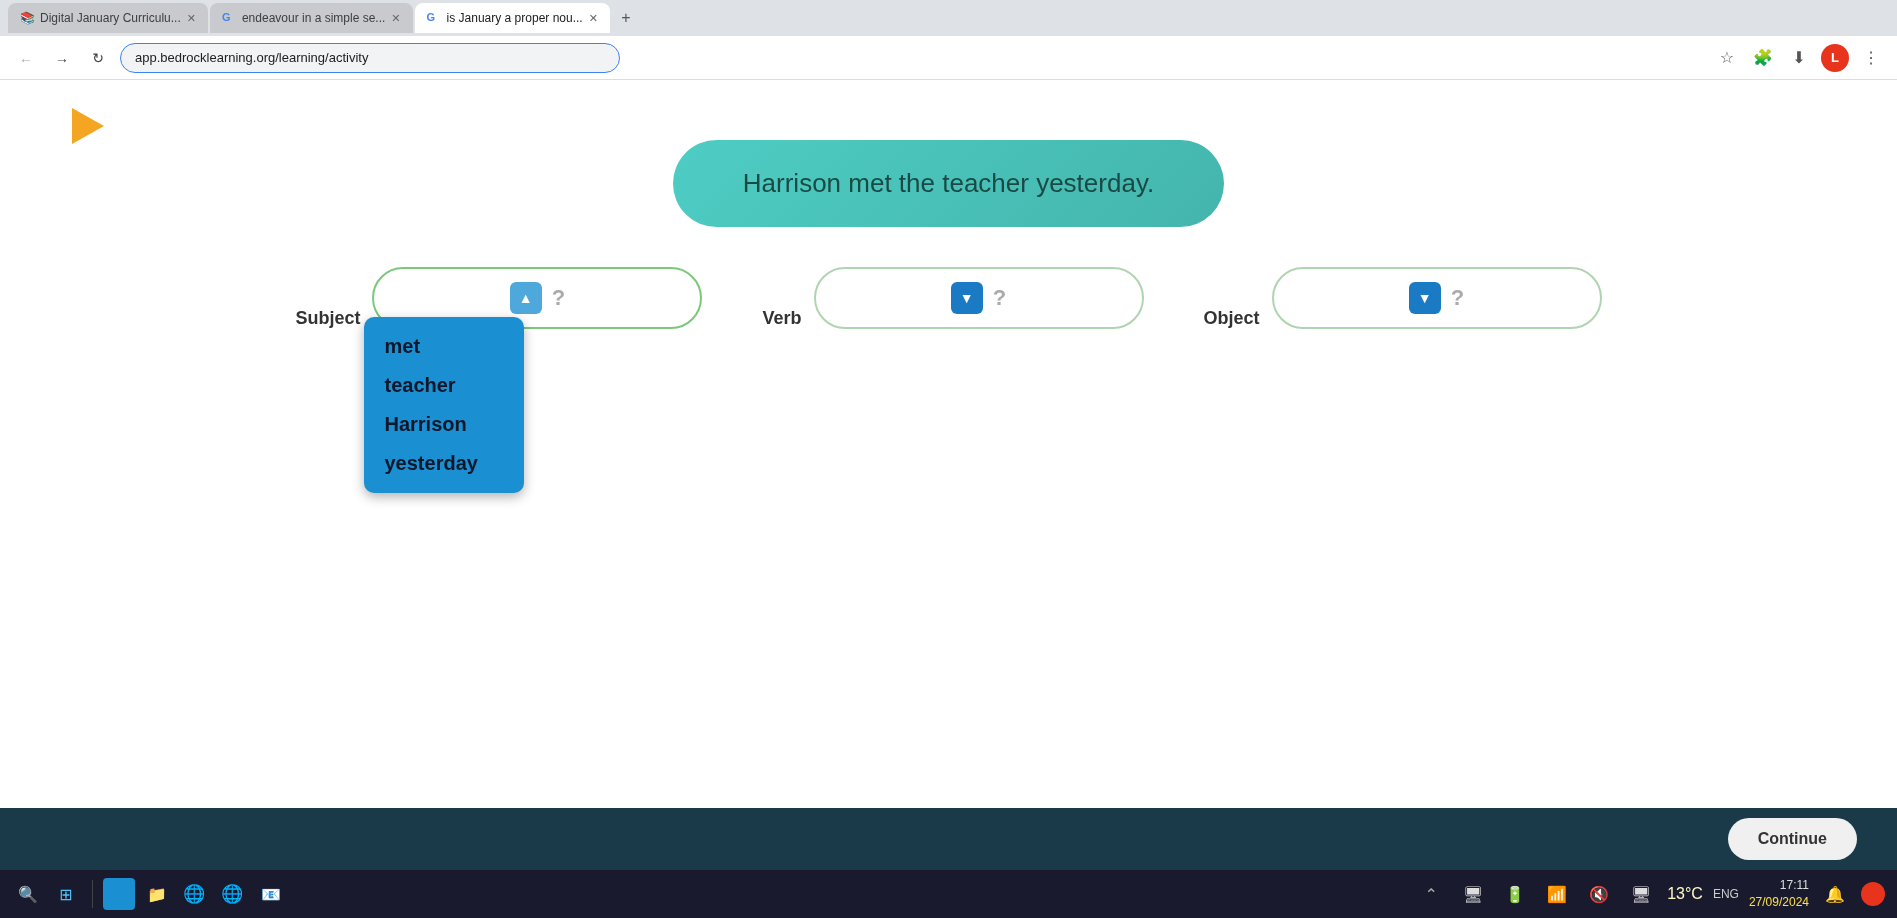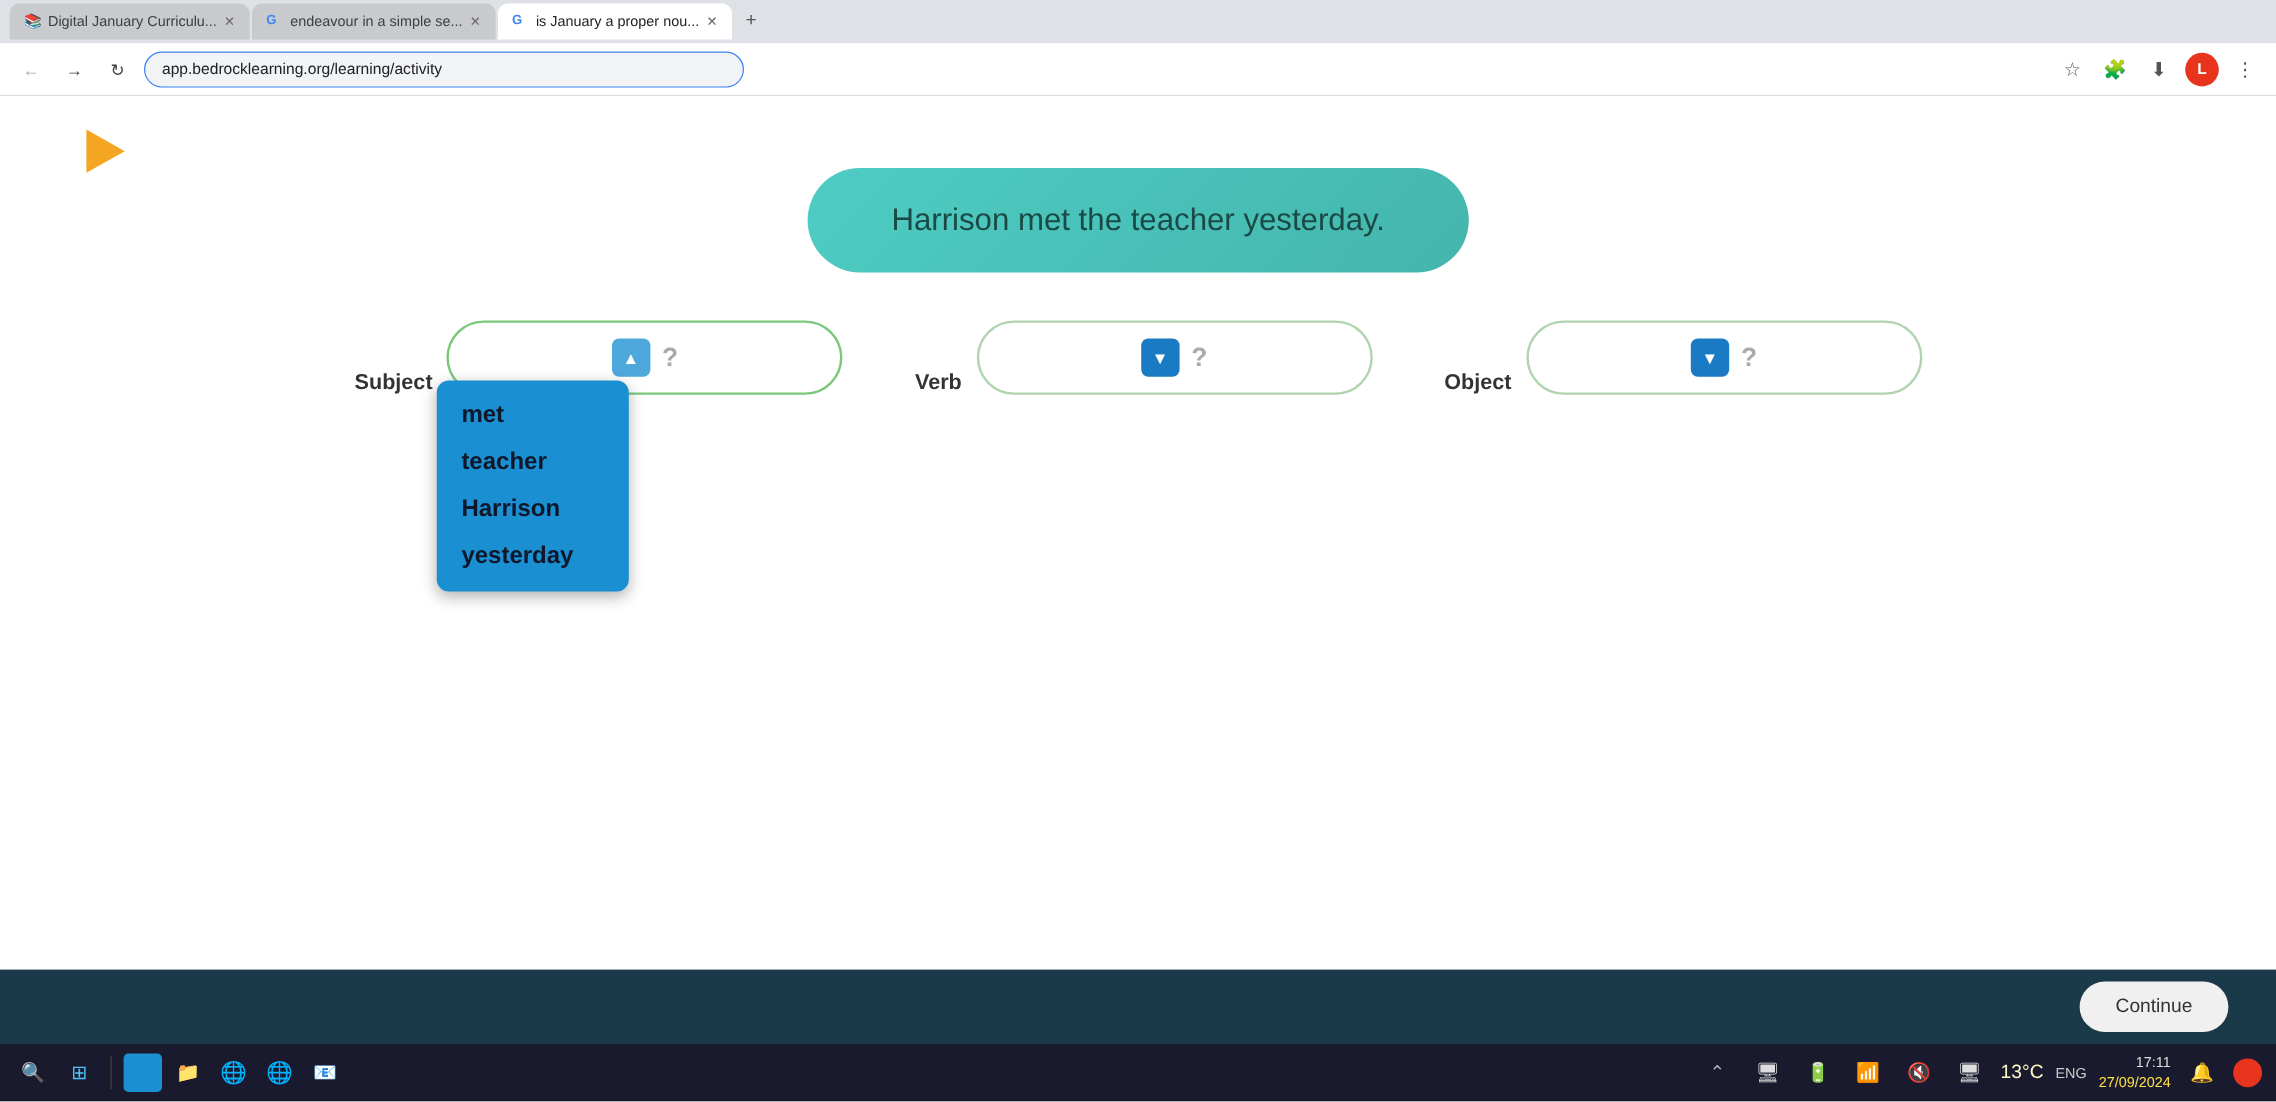--- a/index.html
+++ b/index.html
@@ -298,21 +298,21 @@
       justify-content: flex-end;
       padding: 0 40px;
     }
 
     .continue-btn {
       background: #f0f0f0;
       border: none;
       border-radius: 30px;
       padding: 12px 30px;
       font-size: 16px;
-      font-weight: 400;
+      font-weight: 700;
       color: #333;
       cursor: pointer;
     }
 
     
     .taskbar {
       position: absolute;
       bottom: 0;
       left: 0;
       right: 0;

